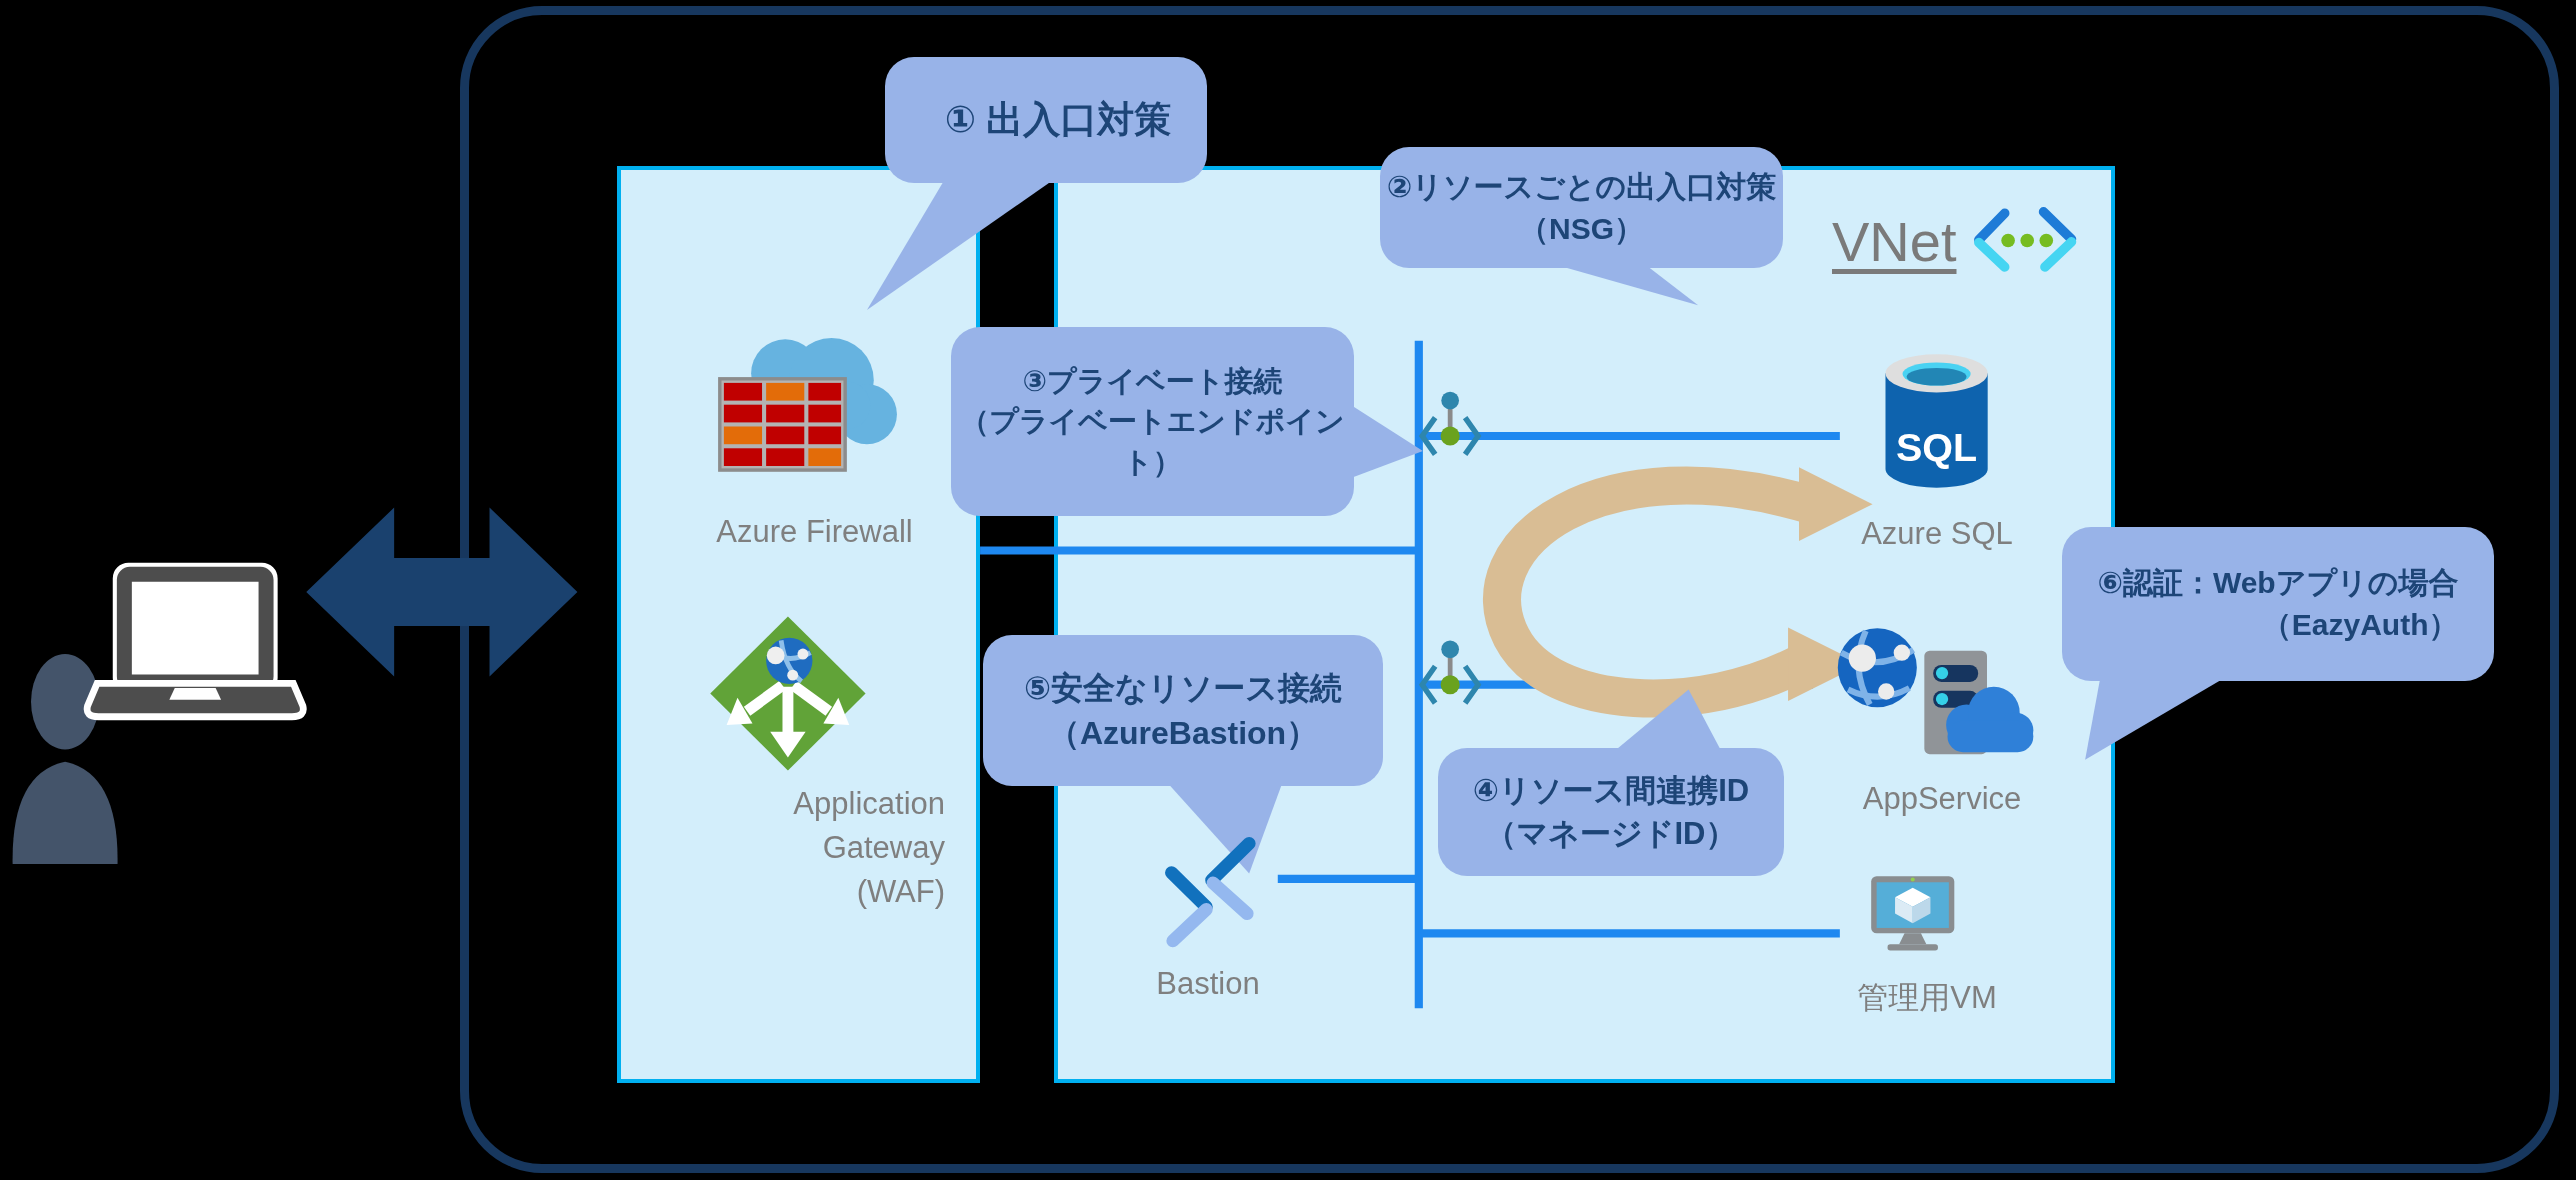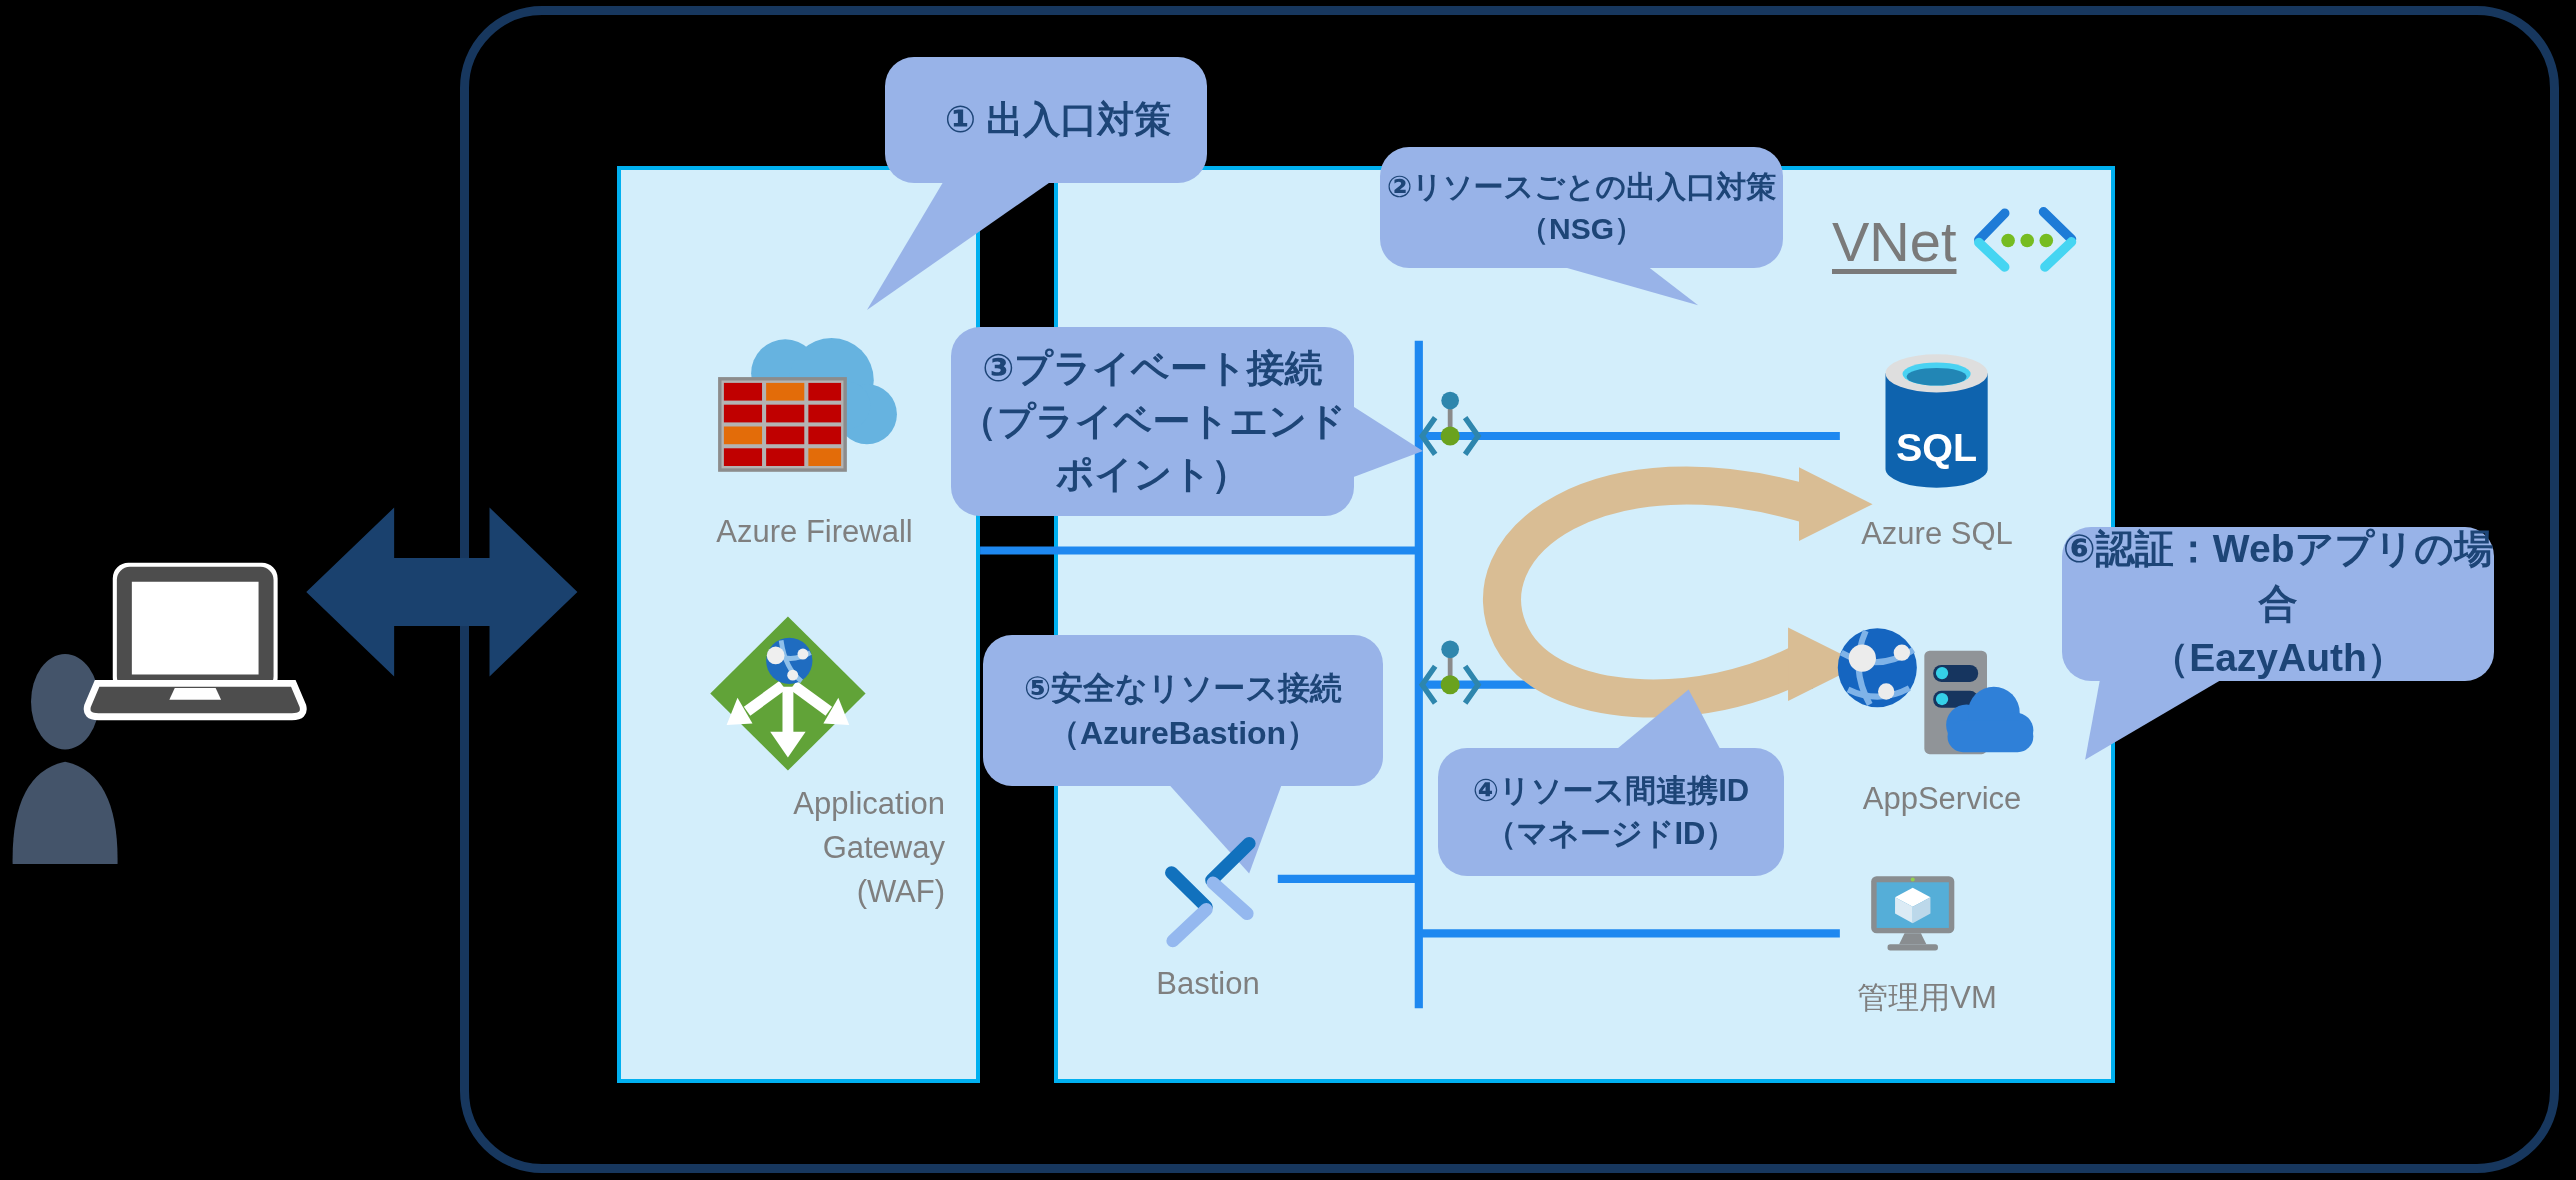--- a/index.html
+++ b/index.html
@@ -35,24 +35,24 @@
   .lbl-sql{left:1835px;top:512px;width:204px;}
   .lbl-appservice{left:1833px;top:777px;width:218px;}
   .lbl-vm{left:1825px;top:976px;width:204px;}
   .callout{
     position:absolute;box-sizing:border-box;background:#98b3e8;border-radius:29px;
     color:#1d4577;font-weight:bold;display:flex;align-items:center;justify-content:center;
     text-align:center;white-space:pre-line;line-height:1.4;
   }
   .c1{left:885px;top:57px;width:322px;height:126px;font-size:37px;padding-left:24px;}
   .c2{left:1380px;top:147px;width:403px;height:121px;font-size:30px;}
-  .c3{left:951px;top:327px;width:403px;height:189px;font-size:38px;}
+  .c3{left:951px;top:327px;width:403px;height:189px;font-size:29px;}
   .c4{left:1438px;top:748px;width:346px;height:128px;font-size:31px;}
   .c5{left:983px;top:635px;width:400px;height:151px;font-size:32px;}
-  .c6{left:2062px;top:527px;width:432px;height:154px;font-size:39px;}
+  .c6{left:2062px;top:527px;width:432px;height:154px;font-size:30px;text-align:right;}
 </style>
 </head>
 <body>
 
 <div class="canvas">
 
   <div class="env-frame"></div>
 
   <div class="subnet-box box-hub"></div>
   <div class="subnet-box box-vnet"></div>

